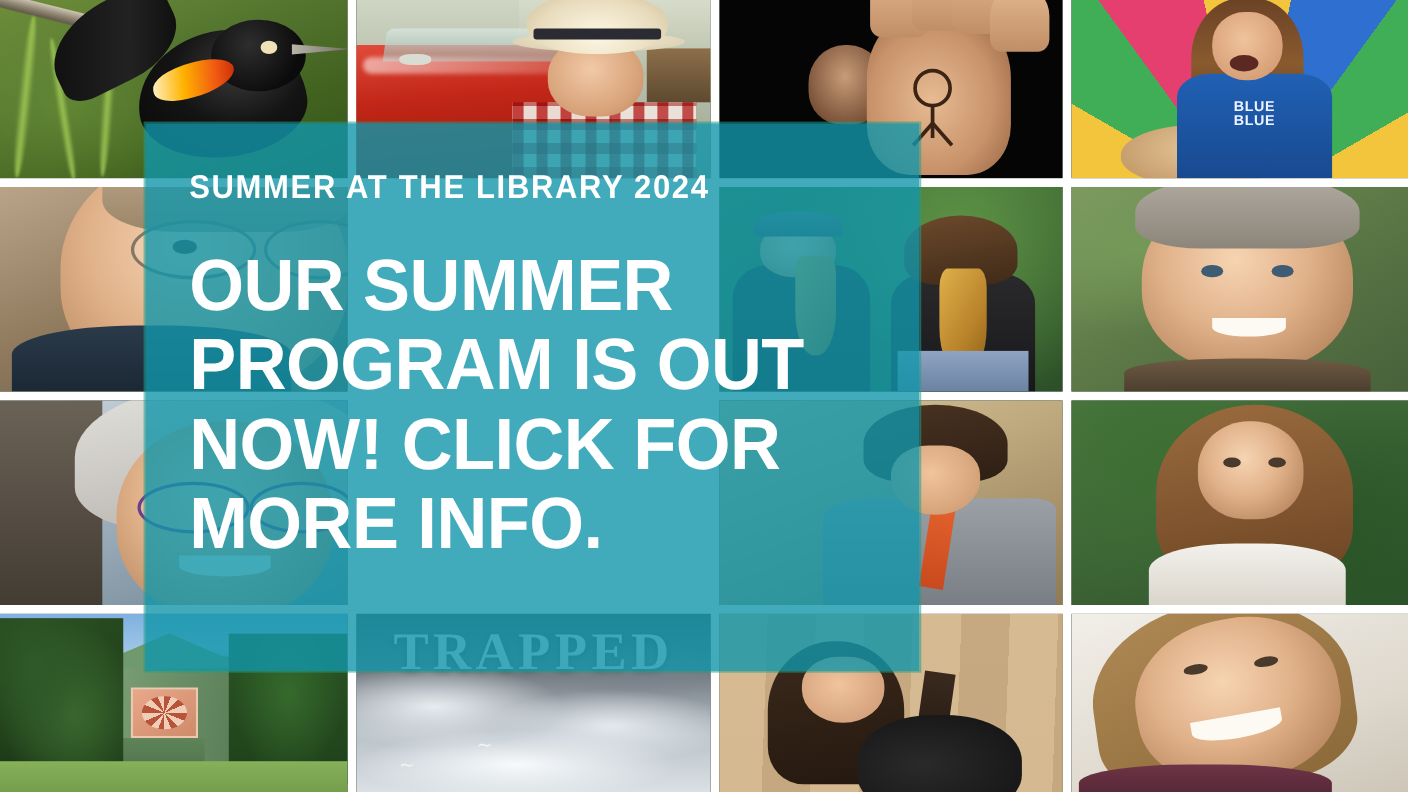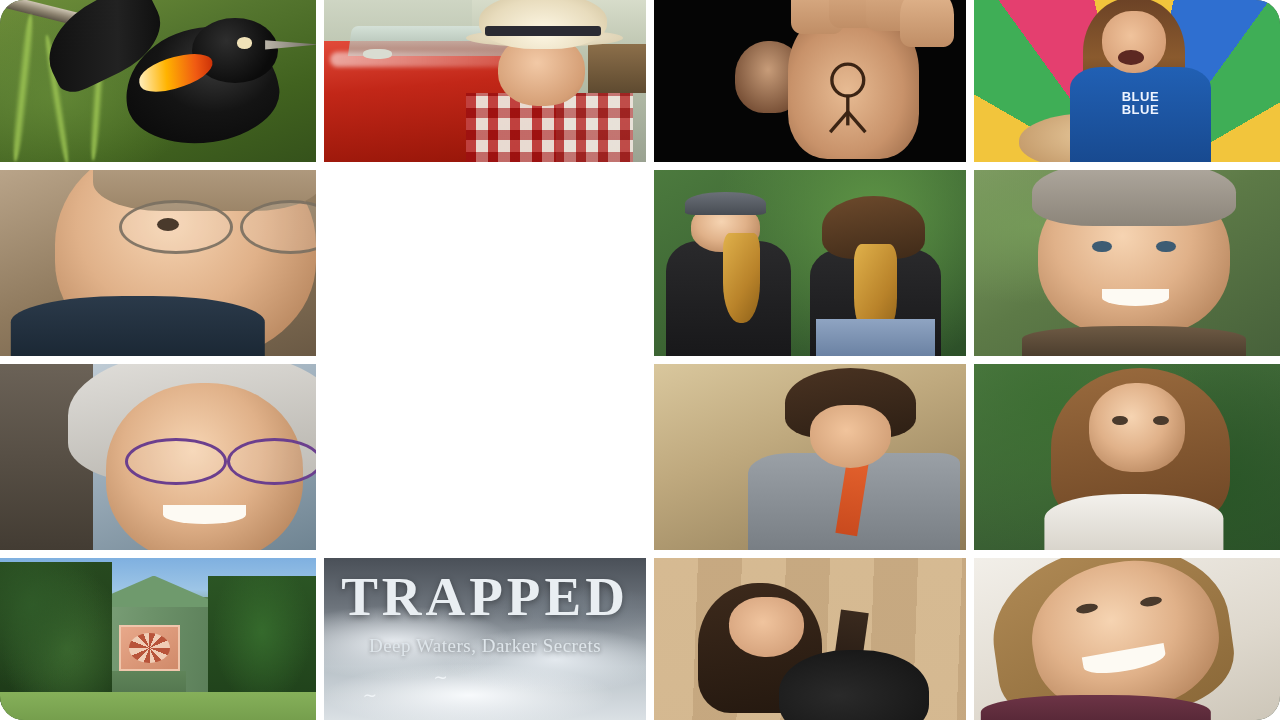--- a/index.html
+++ b/index.html
@@ -7,21 +7,20 @@
     padding: 0;
     background: #ffffff;
   }
   #banner {
     position: relative;
     width: 1280px;
     height: 720px;
     overflow: hidden;
     background: #ffffff;
     font-family: "Liberation Sans", sans-serif;
-    border-radius: 24px;
   }
 
   
   #photo-grid {
     position: absolute;
     inset: 0;
     display: grid;
     grid-template-columns: 318px 322px 312px 320px;
     grid-template-rows: 164px 186px 186px 176px;
     gap: 8px;
@@ -407,21 +406,21 @@
       radial-gradient(ellipse 60% 24% at 45% 78%, rgba(250,252,254,.95), transparent 75%),
       radial-gradient(ellipse 40% 20% at 80% 30%, rgba(120,130,140,.7), transparent 70%);
   }
   .book-title {
     position: absolute;
     left: 0; top: 4%;
     width: 100%;
     text-align: center;
     color: #e9eef2;
     font-weight: 700;
-    font-size: 55px;
+    font-size: 48px;
     letter-spacing: 4px;
     font-family: "Liberation Serif", serif;
     text-shadow: 0 2px 6px rgba(0,0,0,.35);
   }
   .book-subtitle {
     position: absolute;
     left: 0; top: 44%;
     width: 100%;
     text-align: center;
     color: #dfe6eb;
@@ -711,21 +710,20 @@
       <div class="barn-trees-left"></div>
       <div class="barn-trees-right"></div>
       <div class="barn-lawn"></div>
 
     </div>
 
     <div class="photo">
       <div class="scene bg-book"></div>
       <div class="book-clouds"></div>
       <div class="book-title">TRAPPED</div>
-      <div class="book-subtitle">Deep Waters, Darker Secrets</div>
       <div class="gull" style="left:12%;top:72%;">∼</div>
       <div class="gull" style="left:34%;top:62%;">∼</div>
 
     </div>
 
     <div class="photo">
       <div class="scene bg-wood"></div>
       <div class="gw-neck"></div>
       <div class="gw-hair"></div>
       <div class="gw-face"></div>
@@ -739,14 +737,18 @@
       <div class="head" style="left:18%;top:2%;width:58%;height:84%;transform:rotate(-10deg);"></div>
       <div class="eye" style="left:32%;top:26%;width:7%;height:5%;transform:rotate(-10deg);"></div>
       <div class="eye" style="left:52%;top:22%;width:7%;height:5%;transform:rotate(-10deg);"></div>
       <div class="smile" style="left:34%;top:52%;width:26%;height:12%;transform:rotate(-10deg);"></div>
       <div class="neck-shoulders" style="left:38%;bottom:0;width:72%;height:22%;background:linear-gradient(180deg,#6d3446,#4e2331);"></div>
 
     </div>
 
   </div>
 
+  <div id="promo-overlay">
+    <div id="promo-eyebrow">SUMMER AT THE LIBRARY 2024</div>
+    <div id="promo-headline">OUR SUMMER PROGRAM IS OUT NOW! CLICK FOR MORE INFO.</div>
+  </div>
 
 </div>
 
 </body></html>

